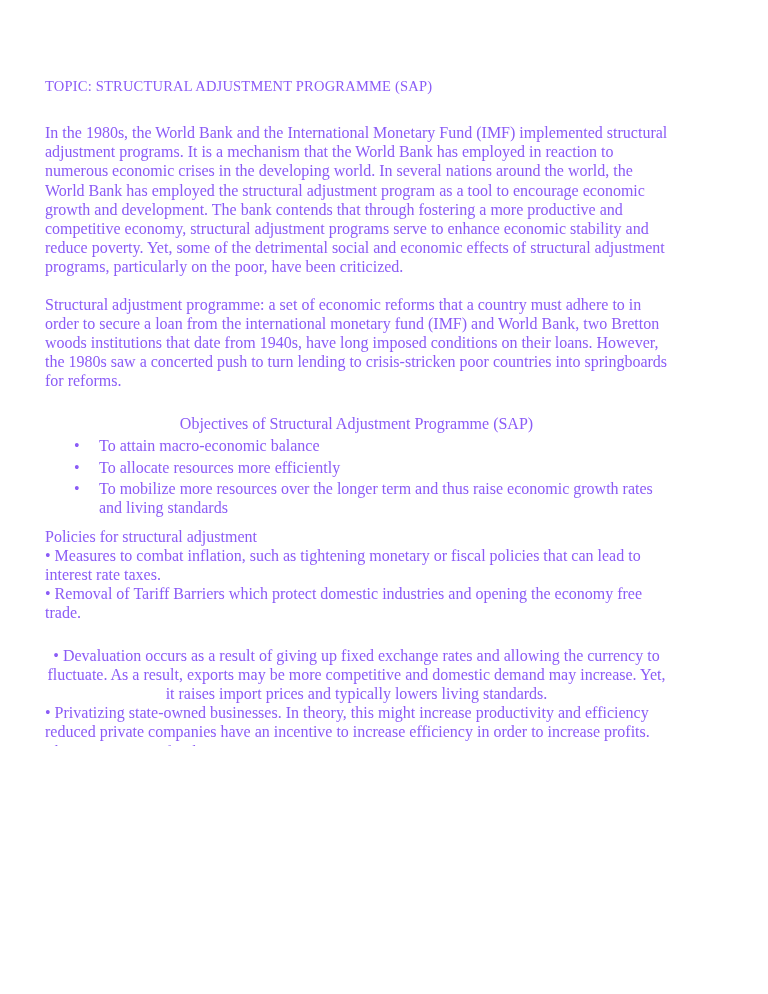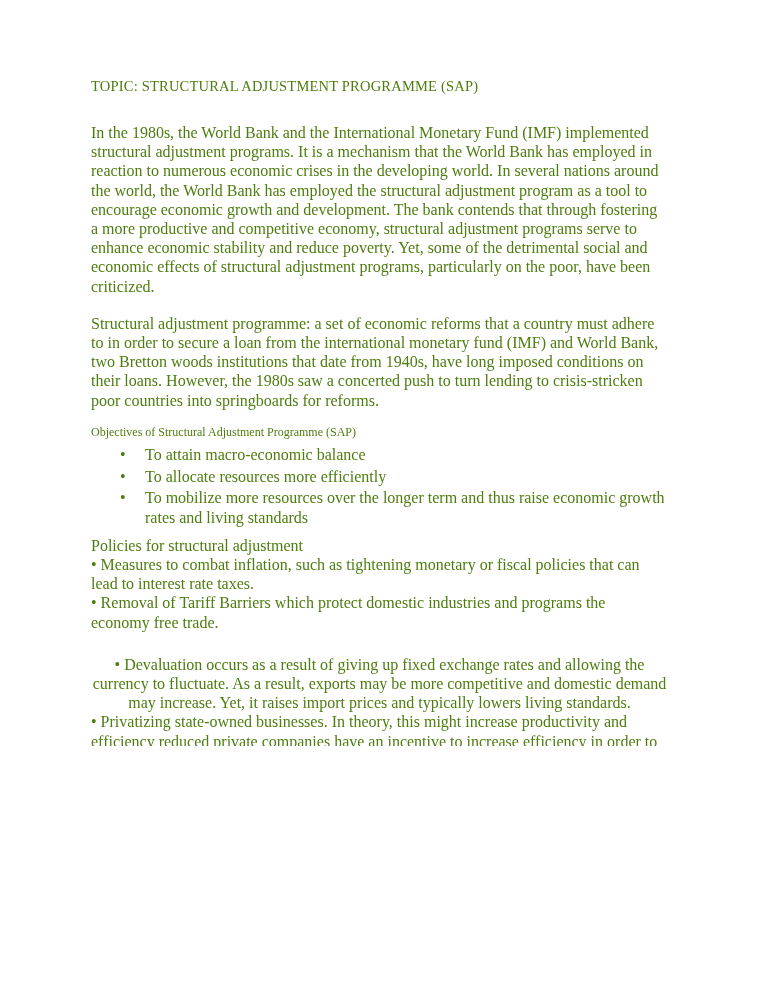--- a/index.html
+++ b/index.html
@@ -6,41 +6,42 @@
     margin: 0;
     padding: 0;
     background: #ffffff;
   }
   .page {
     position: relative;
     width: 768px;
     height: 746px;
     background: #ffffff;
     box-sizing: border-box;
-    padding: 78px 100px 0 91px;
+    padding: 78px 100px 0 45px;
     font-family: "Liberation Serif", "DejaVu Serif", serif;
-    color: #4d7c0f;
+    color: #8b5cf6;
     overflow: hidden;
   }
   .topic {
     font-size: 14.5px;
     line-height: 17px;
     letter-spacing: 0.2px;
   }
   .para {
     margin: 0;
     font-size: 16px;
     line-height: 19.2px;
   }
   .intro { margin-top: 28px; }
   .definition { margin-top: 18px; }
   .obj-heading {
-    margin-top: 13px;
-    font-size: 12px;
+    margin-top: 23px;
+    font-size: 16px;
     line-height: 19.2px;
+    text-align: center;
   }
   .obj-list { margin-top: 3px; }
   .obj-item {
     display: flex;
     padding-left: 29px;
     font-size: 16px;
     line-height: 19.2px;
     margin-top: 2.5px;
   }
   .obj-item .bullet {
@@ -80,18 +81,18 @@
     </div>
     <div class="obj-item">
       <span class="bullet">•</span>
       <span class="obj-text">To mobilize more resources over the longer term and thus raise economic growth rates and living standards</span>
     </div>
   </div>
 
   <div class="pol-heading">Policies for structural adjustment</div>
 
   <p class="para pol-para">• Measures to combat inflation, such as tightening monetary or fiscal policies that can lead to interest rate taxes.</p>
-  <p class="para pol-para">• Removal of Tariff Barriers which protect domestic industries and programs the economy free trade.</p>
+  <p class="para pol-para">• Removal of Tariff Barriers which protect domestic industries and opening the economy free trade.</p>
 
   <p class="para pol-para pol-gap">• Devaluation occurs as a result of giving up fixed exchange rates and allowing the currency to fluctuate. As a result, exports may be more competitive and domestic demand may increase. Yet, it raises import prices and typically lowers living standards.</p>
   <p class="para pol-para">• Privatizing state-owned businesses. In theory, this might increase productivity and efficiency reduced private companies have an incentive to increase efficiency in order to increase profits. This raises money for the government.</p>
 
 </div>
 
 </body></html>

